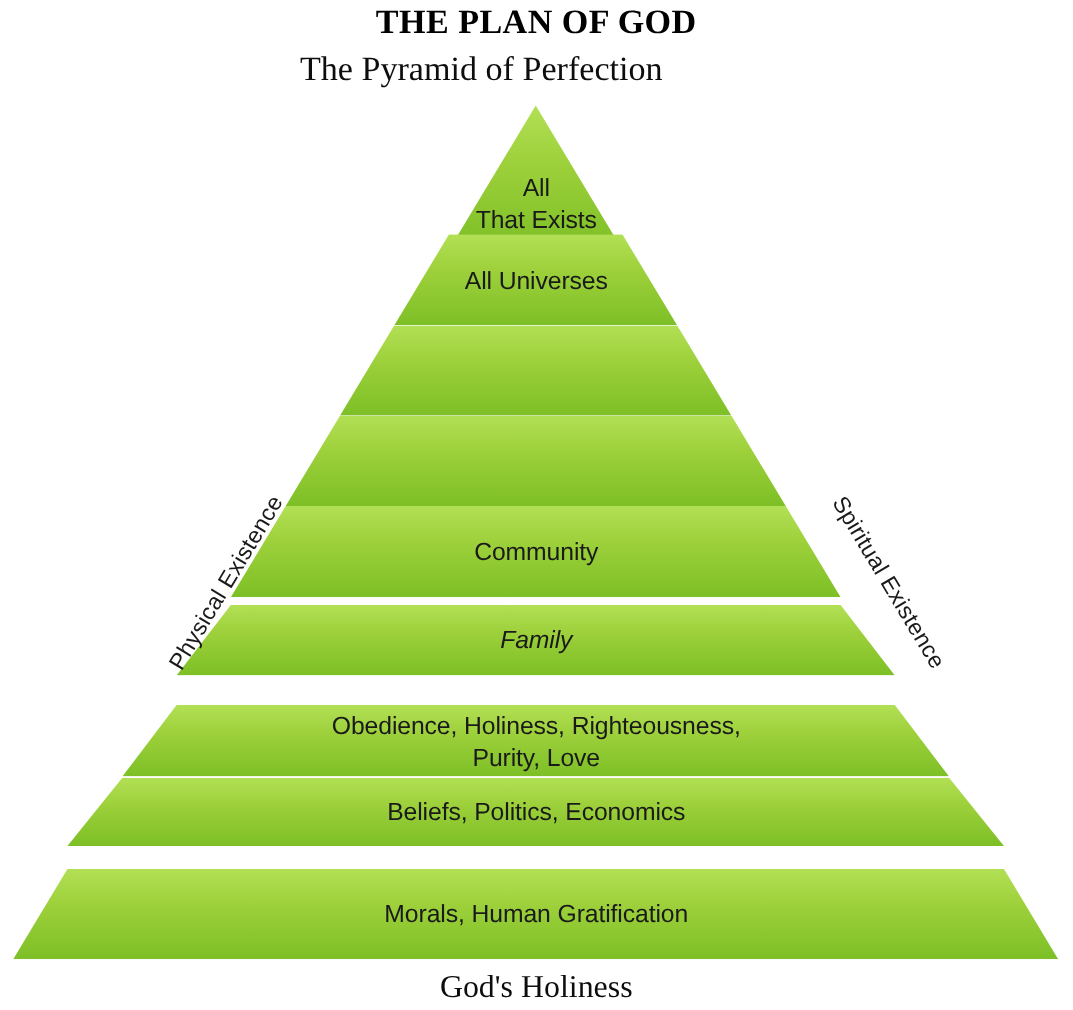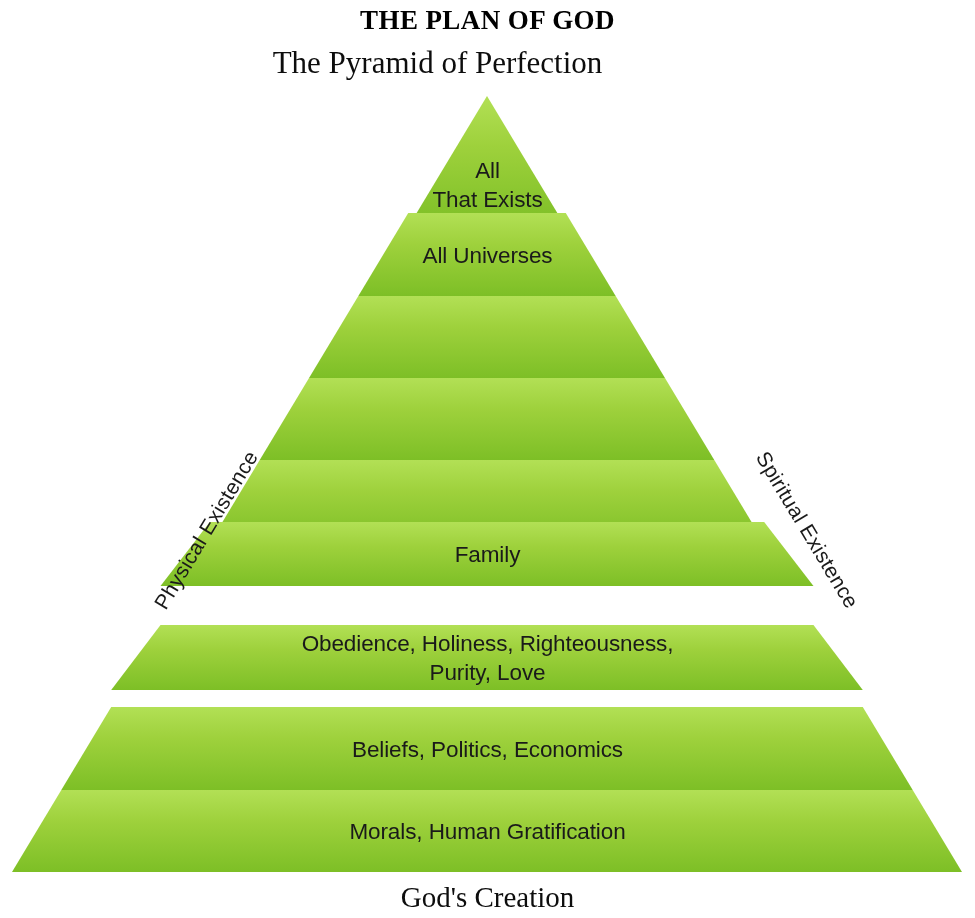--- a/index.html
+++ b/index.html
@@ -18,21 +18,21 @@
 
   
   .title {
     position: absolute;
     top: 2px;
     left: 0;
     width: 975px;
     text-align: center;
     font-family: "Liberation Serif", serif;
     font-weight: bold;
-    font-size: 27px;
+    font-size: 31px;
     letter-spacing: 0.4px;
     color: #000000;
     line-height: 36px;
   }
 
   .subtitle {
     position: absolute;
     top: 44px;
     left: 0;
     width: 875px;
@@ -185,49 +185,50 @@
       <svg class="tier-shape" viewBox="0 0 975 83" preserveAspectRatio="none" xmlns="http://www.w3.org/2000/svg">
         <defs>
           <linearGradient id="grad4" x1="0" y1="0" x2="0" y2="1">
             <stop offset="0%" stop-color="#b2e055"></stop>
             <stop offset="38%" stop-color="#9ed13c"></stop>
             <stop offset="100%" stop-color="#7dbf26"></stop>
           </linearGradient>
         </defs>
         <polygon points="259.72,0 714.28,0 764.18,83 209.82,83" fill="url(#grad4)"></polygon>
       </svg>
-    </div>
-    <div class="tier-row" style="top: 522px; height: 64px;">
+      <div class="tier-label">Community</div>
+    </div>
+    <div class="tier-row" style="top: 550px; height: 64px; font-style: italic;">
       <svg class="tier-shape" viewBox="0 0 975 82" preserveAspectRatio="none" xmlns="http://www.w3.org/2000/svg">
         <defs>
           <linearGradient id="grad5" x1="0" y1="0" x2="0" y2="1">
             <stop offset="0%" stop-color="#b2e055"></stop>
             <stop offset="38%" stop-color="#9ed13c"></stop>
             <stop offset="100%" stop-color="#7dbf26"></stop>
           </linearGradient>
         </defs>
         <polygon points="209.82,0 764.18,0 813.49,82 160.51,82" fill="url(#grad5)"></polygon>
       </svg>
       <div class="tier-label">Family</div>
     </div>
-    <div class="tier-row" style="top: 625px; height: 65px;">
+    <div class="tier-row" style="top: 641px; height: 65px;">
       <svg class="tier-shape" viewBox="0 0 975 82" preserveAspectRatio="none" xmlns="http://www.w3.org/2000/svg">
         <defs>
           <linearGradient id="grad6" x1="0" y1="0" x2="0" y2="1">
             <stop offset="0%" stop-color="#b2e055"></stop>
             <stop offset="38%" stop-color="#9ed13c"></stop>
             <stop offset="100%" stop-color="#7dbf26"></stop>
           </linearGradient>
         </defs>
         <polygon points="160.51,0 813.49,0 862.79,82 111.21,82" fill="url(#grad6)"></polygon>
       </svg>
       <div class="tier-label">Obedience, Holiness, Righteousness,
 Purity, Love</div>
     </div>
-    <div class="tier-row" style="top: 707px; height: 83px;">
+    <div class="tier-row" style="top: 707px; height: 62px;">
       <svg class="tier-shape" viewBox="0 0 975 83" preserveAspectRatio="none" xmlns="http://www.w3.org/2000/svg">
         <defs>
           <linearGradient id="grad7" x1="0" y1="0" x2="0" y2="1">
             <stop offset="0%" stop-color="#b2e055"></stop>
             <stop offset="38%" stop-color="#9ed13c"></stop>
             <stop offset="100%" stop-color="#7dbf26"></stop>
           </linearGradient>
         </defs>
         <polygon points="111.21,0 862.79,0 912.70,83 61.30,83" fill="url(#grad7)"></polygon>
       </svg>
@@ -245,13 +246,13 @@
         <polygon points="61.30,0 912.70,0 962.00,82 12.00,82" fill="url(#grad8)"></polygon>
       </svg>
       <div class="tier-label">Morals, Human Gratification</div>
     </div>
   </div>
 
 <div class="side-label" id="side-label-left">Physical Existence</div>
 
 <div class="side-label" id="side-label-right">Spiritual Existence</div>
 
-<div class="caption">God's Creation</div>
+<div class="caption">God's Holiness</div>
 
 </body></html>

